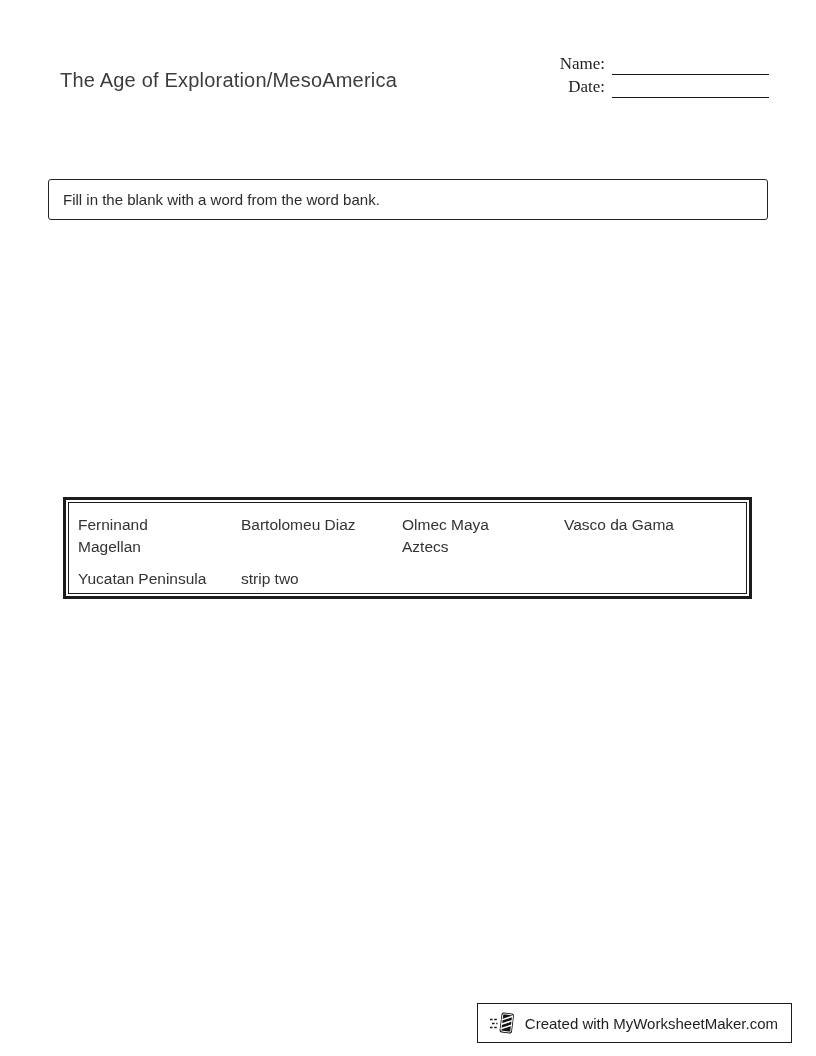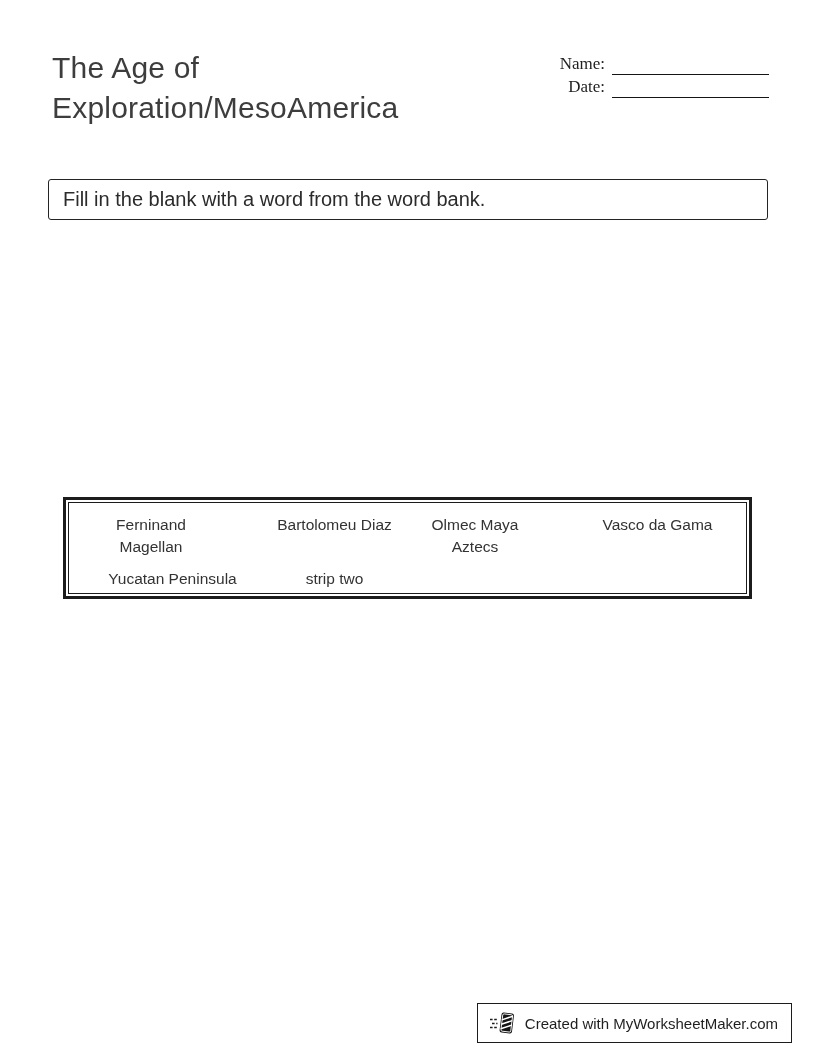--- a/index.html
+++ b/index.html
@@ -14,25 +14,25 @@
     background: #ffffff;
     font-family: "Liberation Sans", sans-serif;
     overflow: hidden;
   }
 
   
   .page-title {
     position: absolute;
     left: 48px;
     top: 44px;
-    margin: 4px;
+    margin: 12px;
     width: 470px;
-    font-size: 30px;
+    font-size: 20px;
     font-weight: 400;
-    line-height: 40px;
+    line-height: 48px;
     color: #3d3d3d;
     letter-spacing: 0.2px;
   }
 
   
   .namedate {
     position: absolute;
     top: 53px;
     right: 47px;
     font-family: "Liberation Serif", serif;
@@ -67,42 +67,41 @@
     width: 720px;
     height: 41px;
     box-sizing: border-box;
     border: 1px solid #242424;
     border-radius: 3px;
     display: flex;
     align-items: center;
     padding-left: 14px;
   }
   .instruction-text {
-    font-size: 20px;
+    font-size: 15px;
     color: #2b2b2b;
   }
 
   
   .word-bank {
     position: absolute;
     left: 63px;
     top: 497px;
     width: 689px;
     height: 102px;
     box-sizing: border-box;
     border: 3px solid #1c1c1c;
     padding: 2px;
   }
   .word-bank-inner {
     box-sizing: border-box;
     width: 100%;
     height: 100%;
     border: 1px solid #1c1c1c;
-    padding: 11px 8px 0 22px;
-    text-align: center;
+    padding: 11px 8px 0 9px;
   }
   .wb-grid {
     display: grid;
     grid-template-columns: 163px 161px 162px 1fr;
     row-gap: 10px;
   }
   .wb-word {
     font-size: 15.5px;
     line-height: 22px;
     color: #333333;

